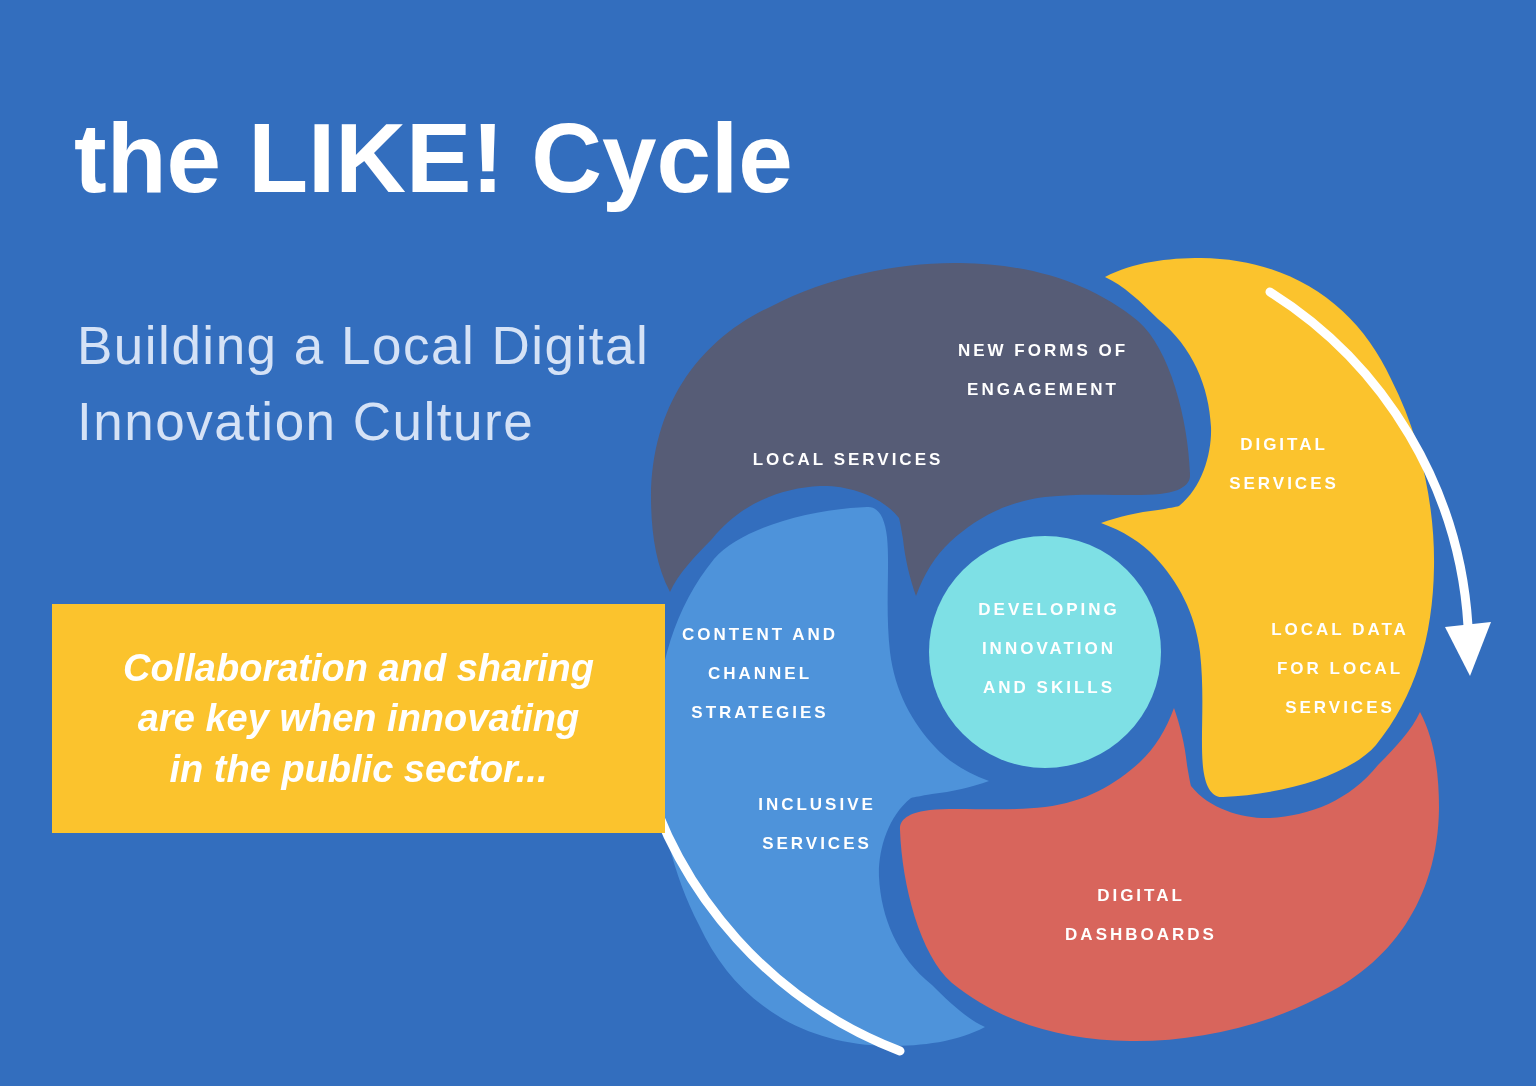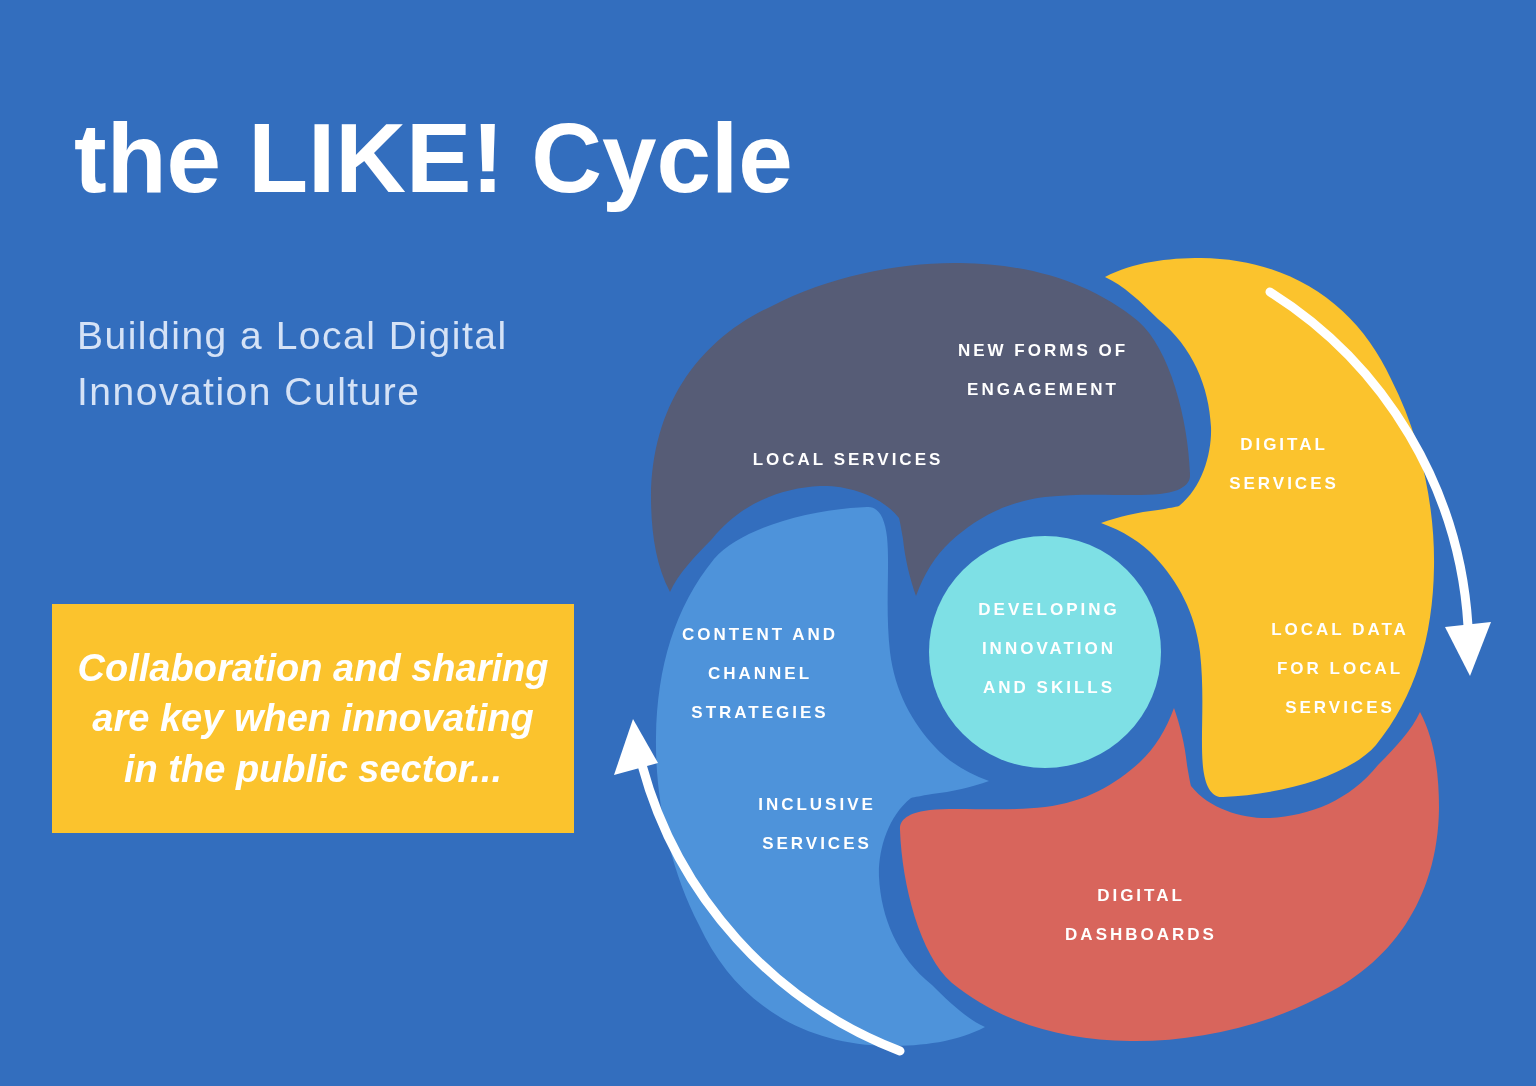--- a/index.html
+++ b/index.html
@@ -22,28 +22,28 @@
   .page-title {
     position: absolute; left: 74px; top: 78px;
     color: #ffffff;
     font-size: 98px; font-weight: bold;
     letter-spacing: 0px;
     white-space: pre;
   }
   .page-subtitle {
     position: absolute; left: 77px; top: 284px;
     color: #D5E2F6;
-    font-size: 39px; font-weight: normal;
+    font-size: 53px; font-weight: normal;
     letter-spacing: 1.5px;
     line-height: 1.44;
     white-space: pre-line;
   }
   .callout-box {
     position: absolute; left: 52px; top: 580px;
-    width: 522px; height: 229px;
+    width: 613px; height: 229px;
     background: #FBC32D;
     display: flex; align-items: center; justify-content: center;
   }
   .callout-text {
     color: #ffffff;
     font-size: 38px; font-weight: bold; font-style: italic;
     text-align: center;
     line-height: 1.32;
     white-space: pre-line;
   }

